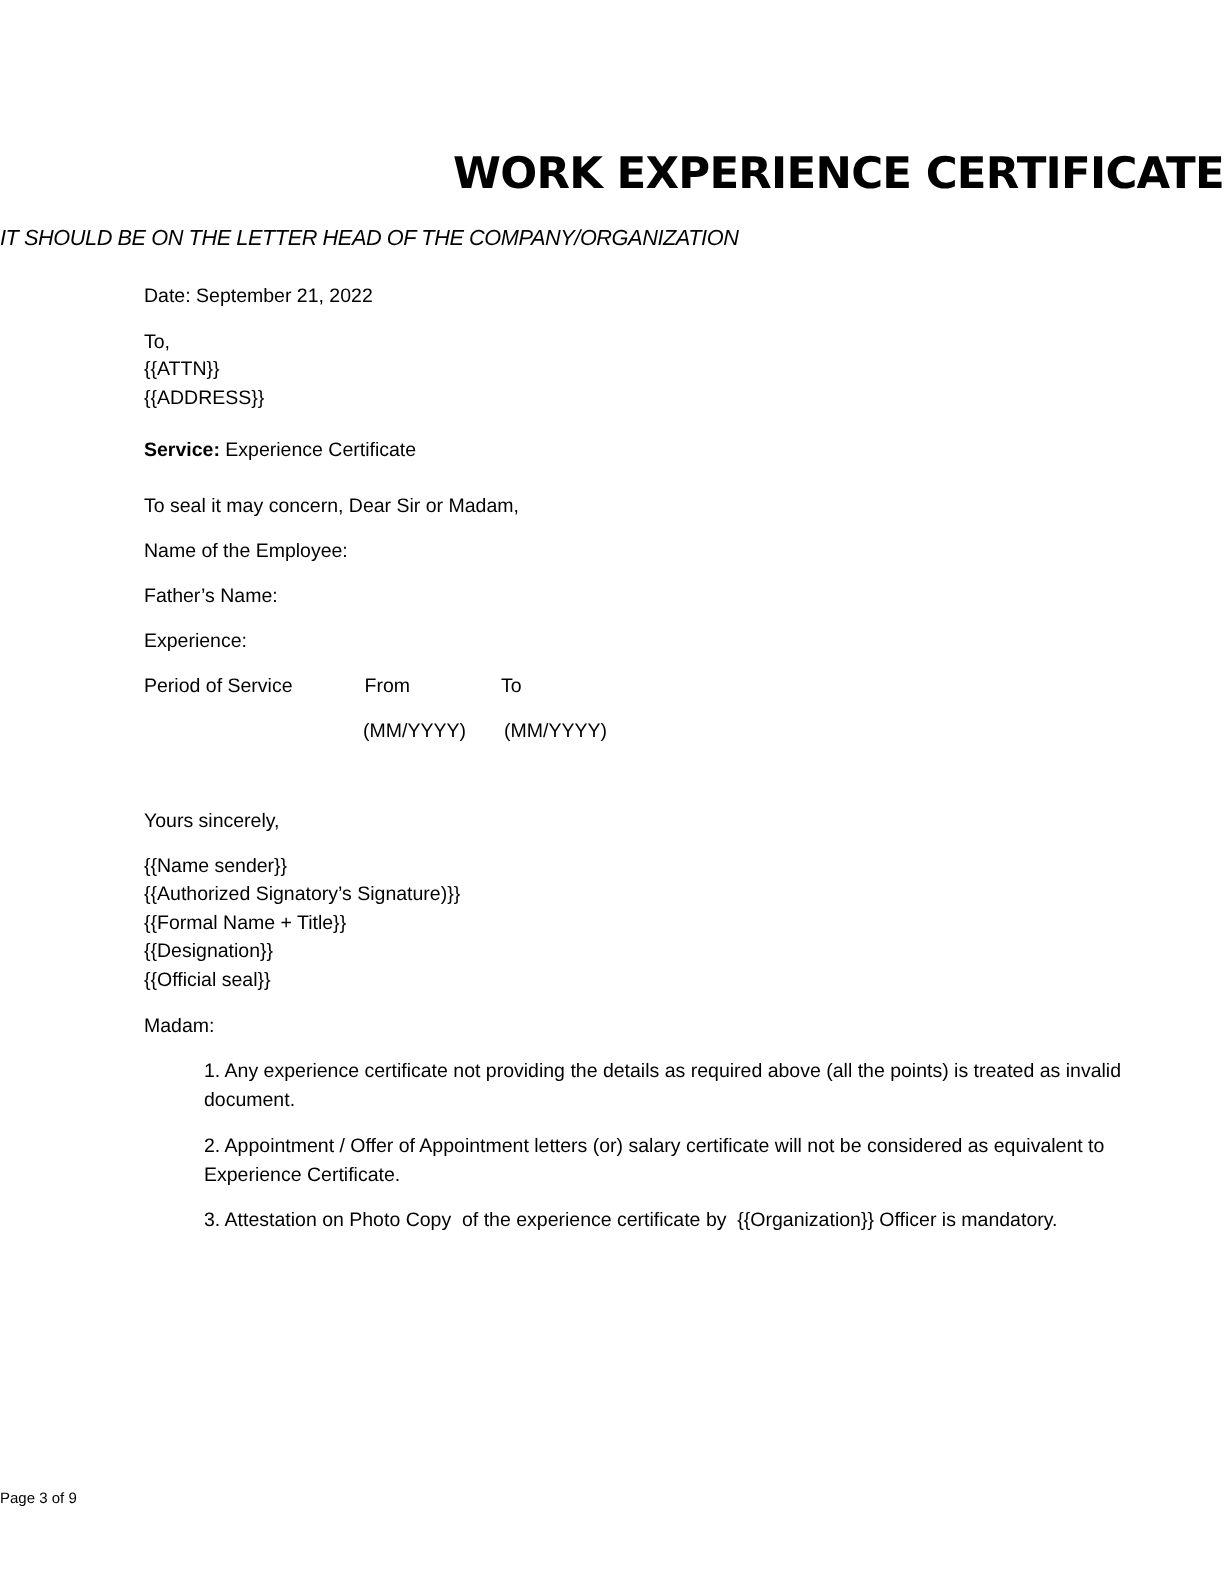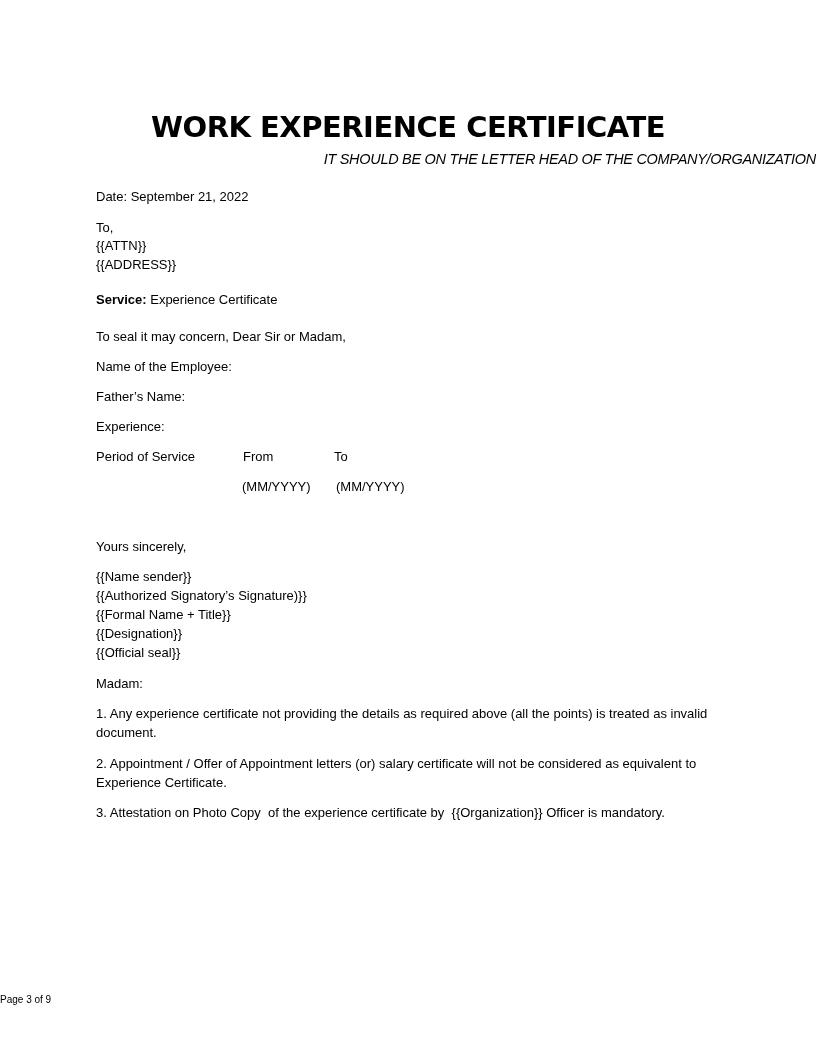--- a/index.html
+++ b/index.html
@@ -1,26 +1,26 @@
 <!DOCTYPE html>
 <html><head>
 <meta charset="utf-8">
 <style>
   html, body { margin:0; padding:0; background:#ffffff; }
   body { width:816px; height:1056px; position:relative; overflow:hidden;
          font-family:"Liberation Sans", sans-serif; color:#000; }
   .page { position:absolute; left:0; top:0; width:816px; height:1056px; }
-  .title { position:absolute; left:0; width:816px; top:98px; text-align:center;
+  .title { position:absolute; left:0; width:816px; top:98px; text-align:right;
            font-family:"DejaVu Sans", sans-serif; font-weight:bold; font-size:29px;
-           letter-spacing:-0.5px;margin-top:12px; }
-  .subtitle { position:absolute; left:0; width:816px; top:151px; text-align:right;
+           letter-spacing:-0.5px; }
+  .subtitle { position:absolute; left:0; width:816px; top:151px; text-align:left;
               font-style:italic; font-size:14.5px; letter-spacing:-0.3px; }
   .t { position:absolute; left:96px; font-size:13px; line-height:19px; white-space:nowrap;
        font-family:"Liberation Sans", sans-serif; }
-  .wrap { white-space:normal; width:625px; }
+  .wrap { white-space:normal; width:625px;margin-left:40px; }
   b { font-weight:bold; }
   .footer { position:absolute; left:0; width:816px; top:994px; text-align:left; font-size:10px; }
 </style>
 </head>
 <body>
 
 <div class="page">
   <div class="title">WORK EXPERIENCE CERTIFICATE</div>
   <div class="subtitle">IT SHOULD BE ON THE LETTER HEAD OF THE COMPANY/ORGANIZATION</div>
 

